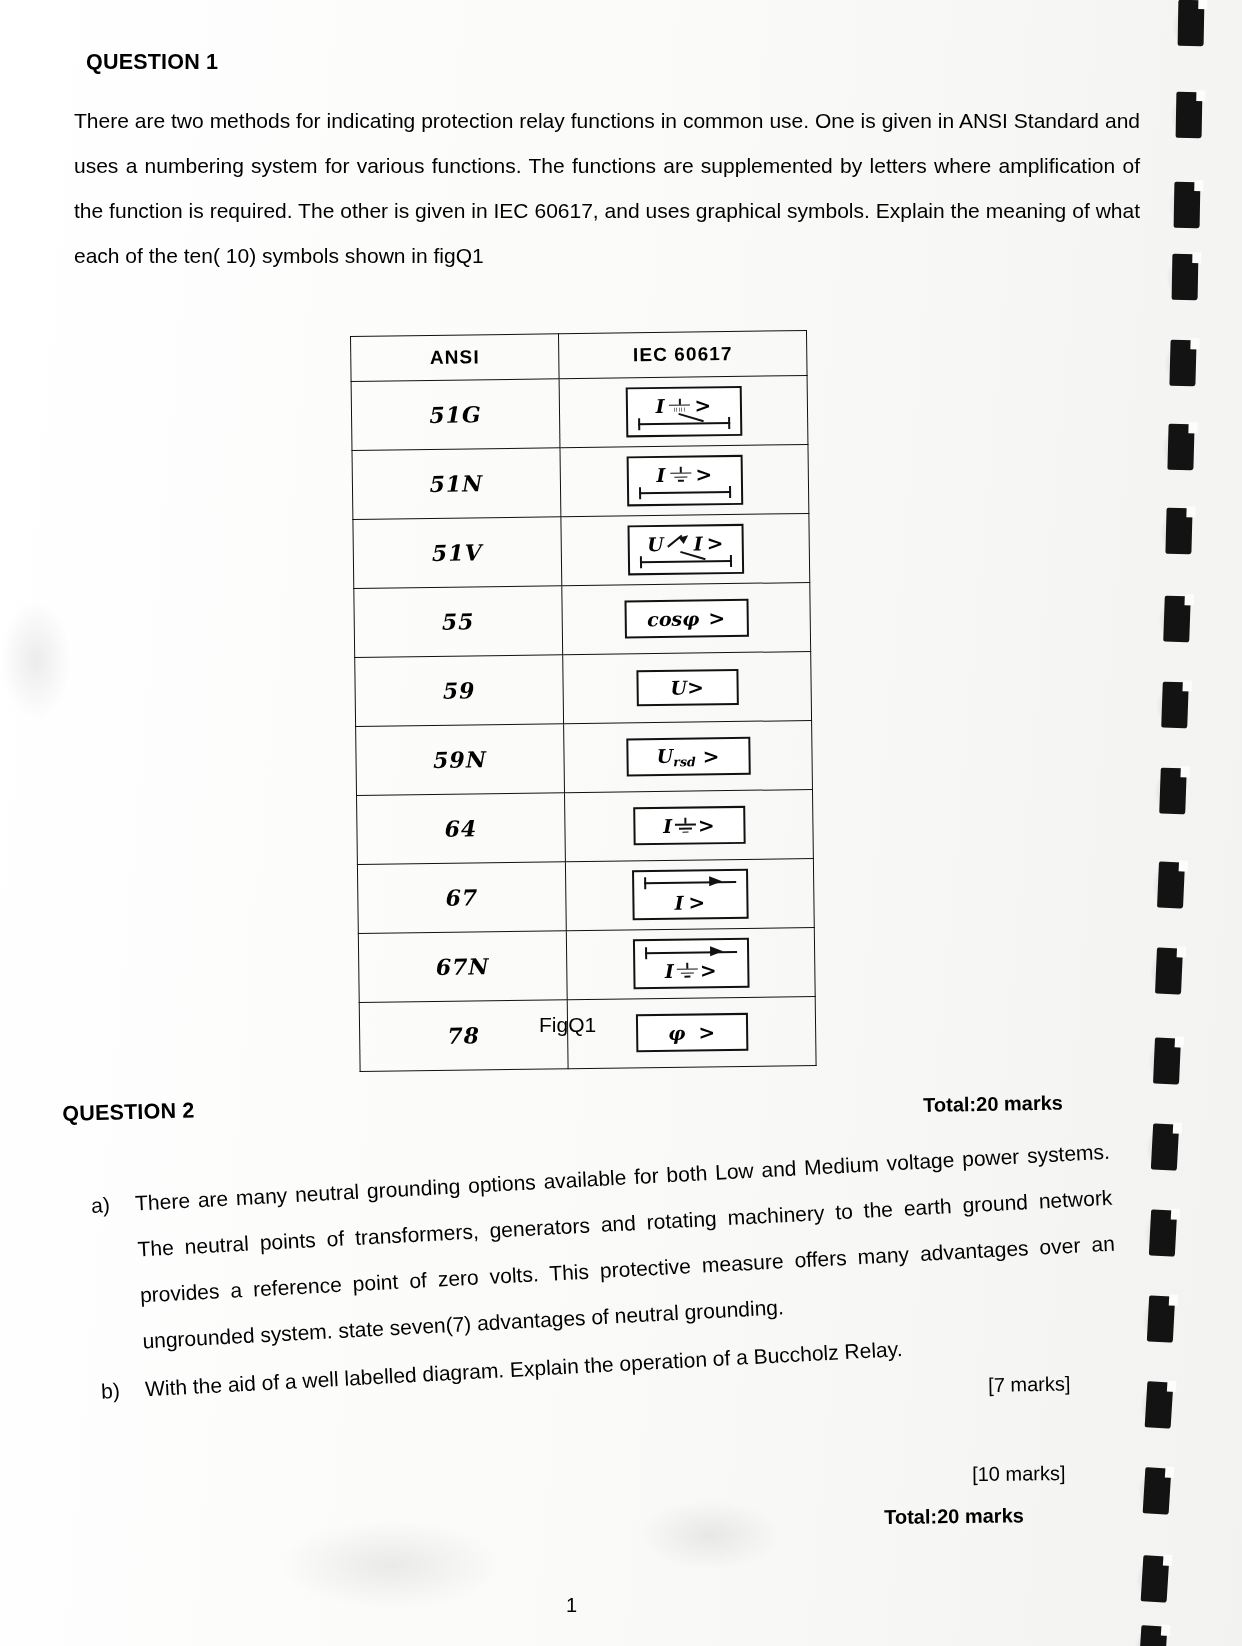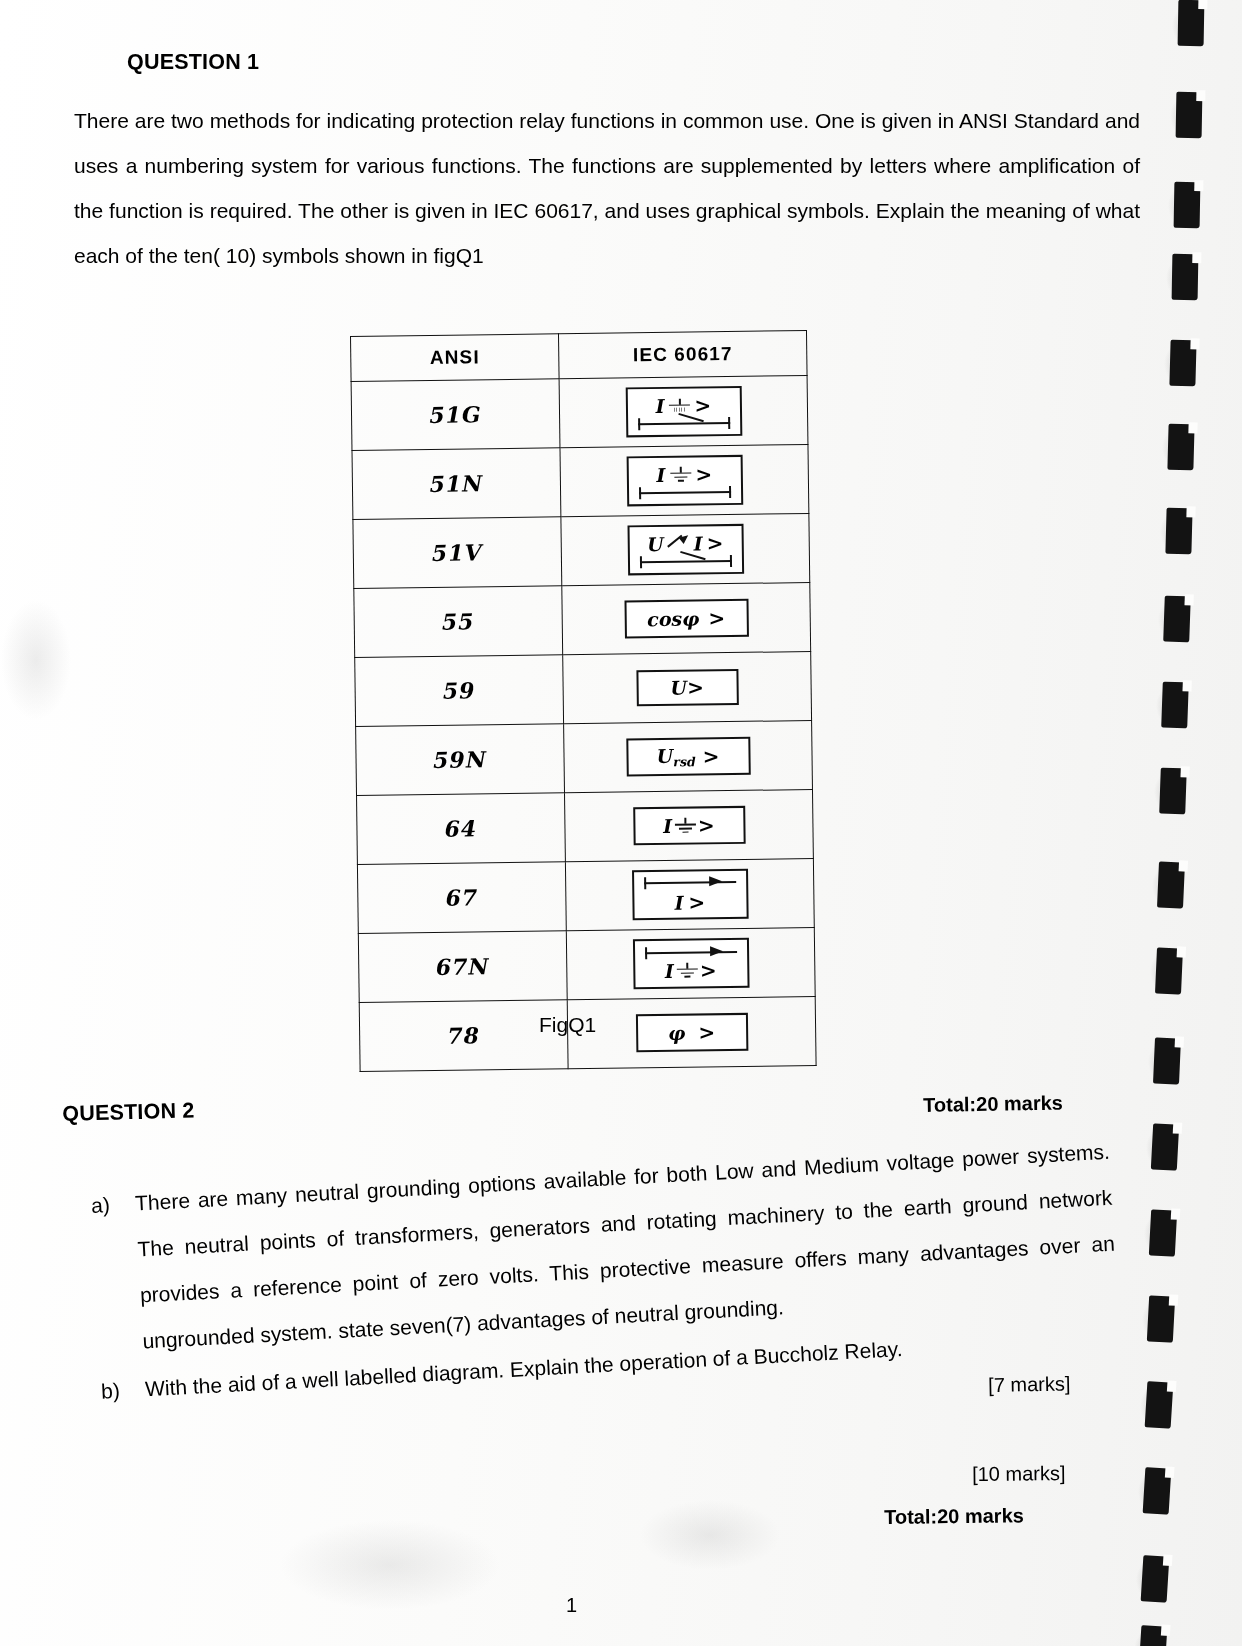--- a/index.html
+++ b/index.html
@@ -37,21 +37,21 @@
   }
 
   
   .q-heading {
     position: absolute;
     font-weight: bold;
     font-size: 21.5px;
     letter-spacing: 0.2px;
     white-space: nowrap;
   }
-  #q1-heading { left: 86px; top: 50px; margin-left: 41px; }
+  #q1-heading { left: 86px; top: 50px; }
   #q2-heading {
     left: 62px; top: 1102px;
     transform: rotate(-1.55deg);
     transform-origin: left top;
   }
 
   
   #q1-para {
     position: absolute;
     left: 74px;

